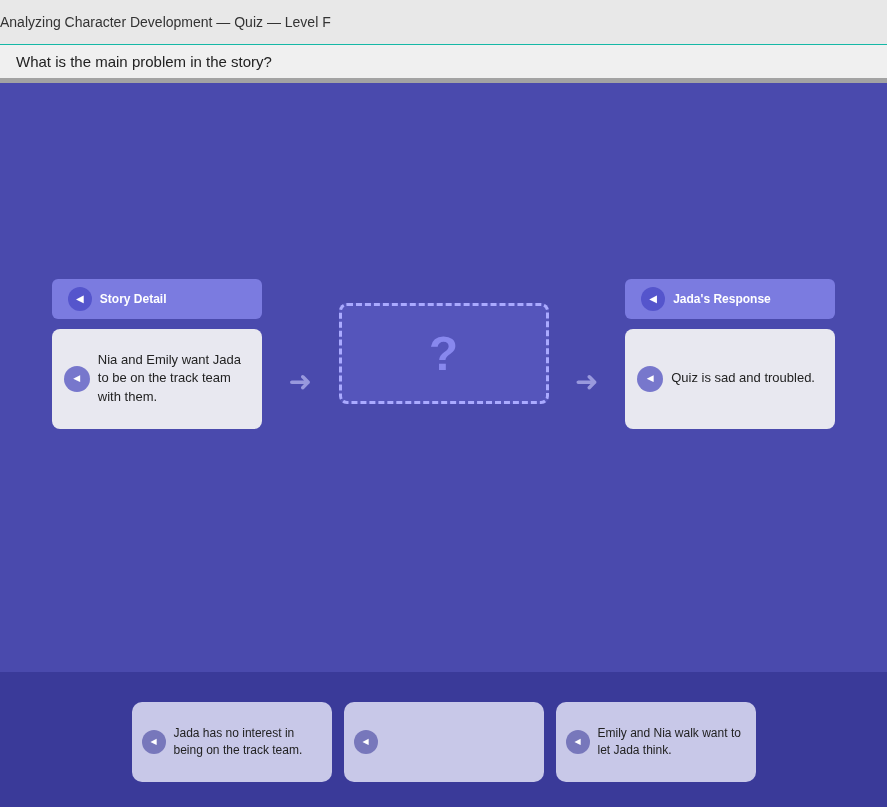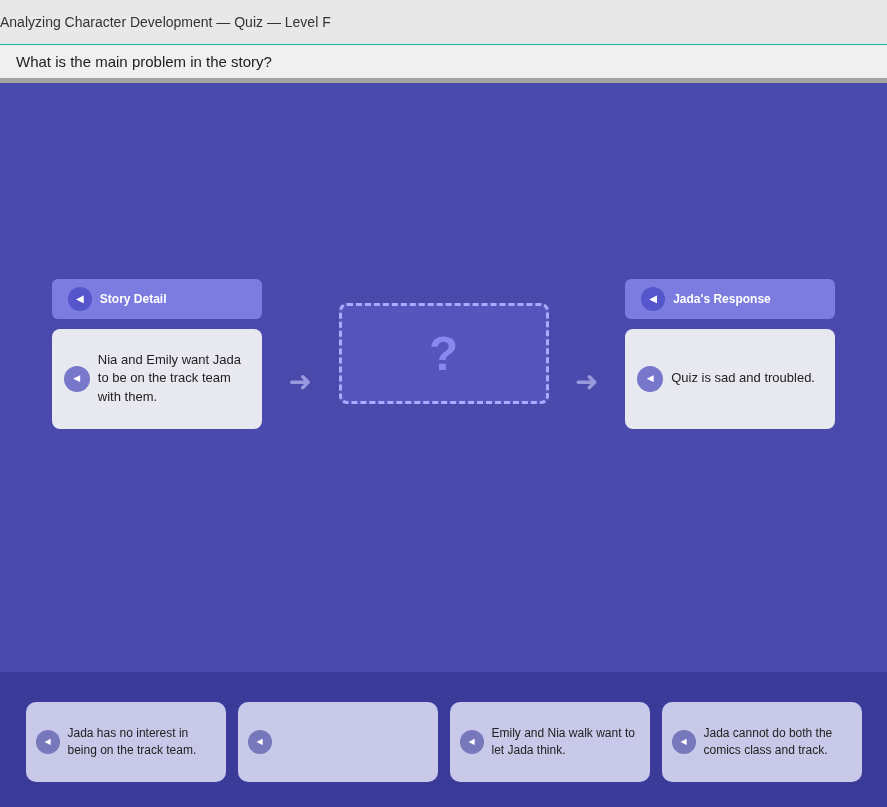--- a/index.html
+++ b/index.html
@@ -303,24 +303,20 @@
 
   <div class="answer-card">
     <div class="answer-speaker"></div>
   </div>
 
   <div class="answer-card">
     <div class="answer-speaker"></div>
     <span>Emily and Nia walk want to let Jada think.</span>
   </div>
 
-  <div class="answer-card">
-    <div class="answer-speaker"></div>
-    <span>Jada cannot do both the comics class and track.</span>
-  </div>
 
 </div>
 
 <div class="control-bar">
   <button class="ctrl-btn">⏮</button>
   <div class="progress-bar-container">
     <div class="progress-bar-fill"></div>
   </div>
   <button class="ctrl-btn">▶</button>
   <span class="pause-btn">⏸</span>

